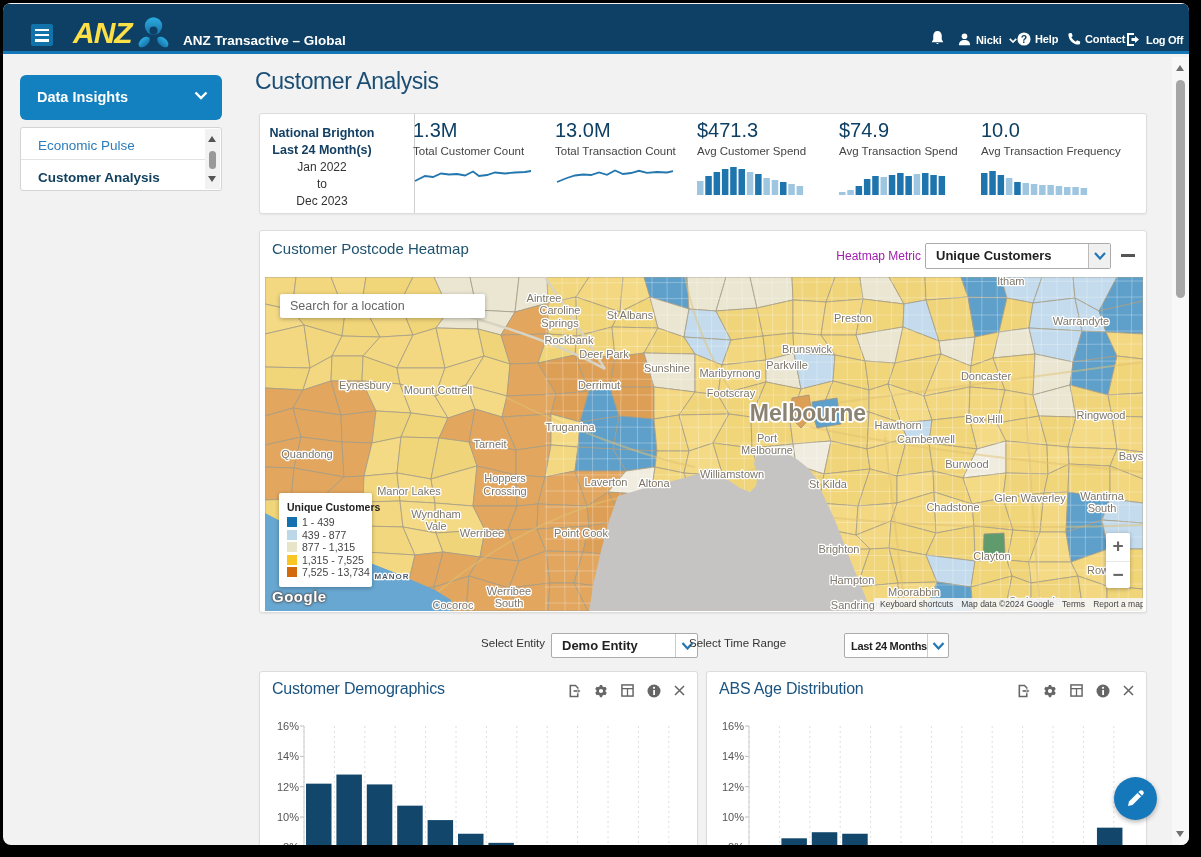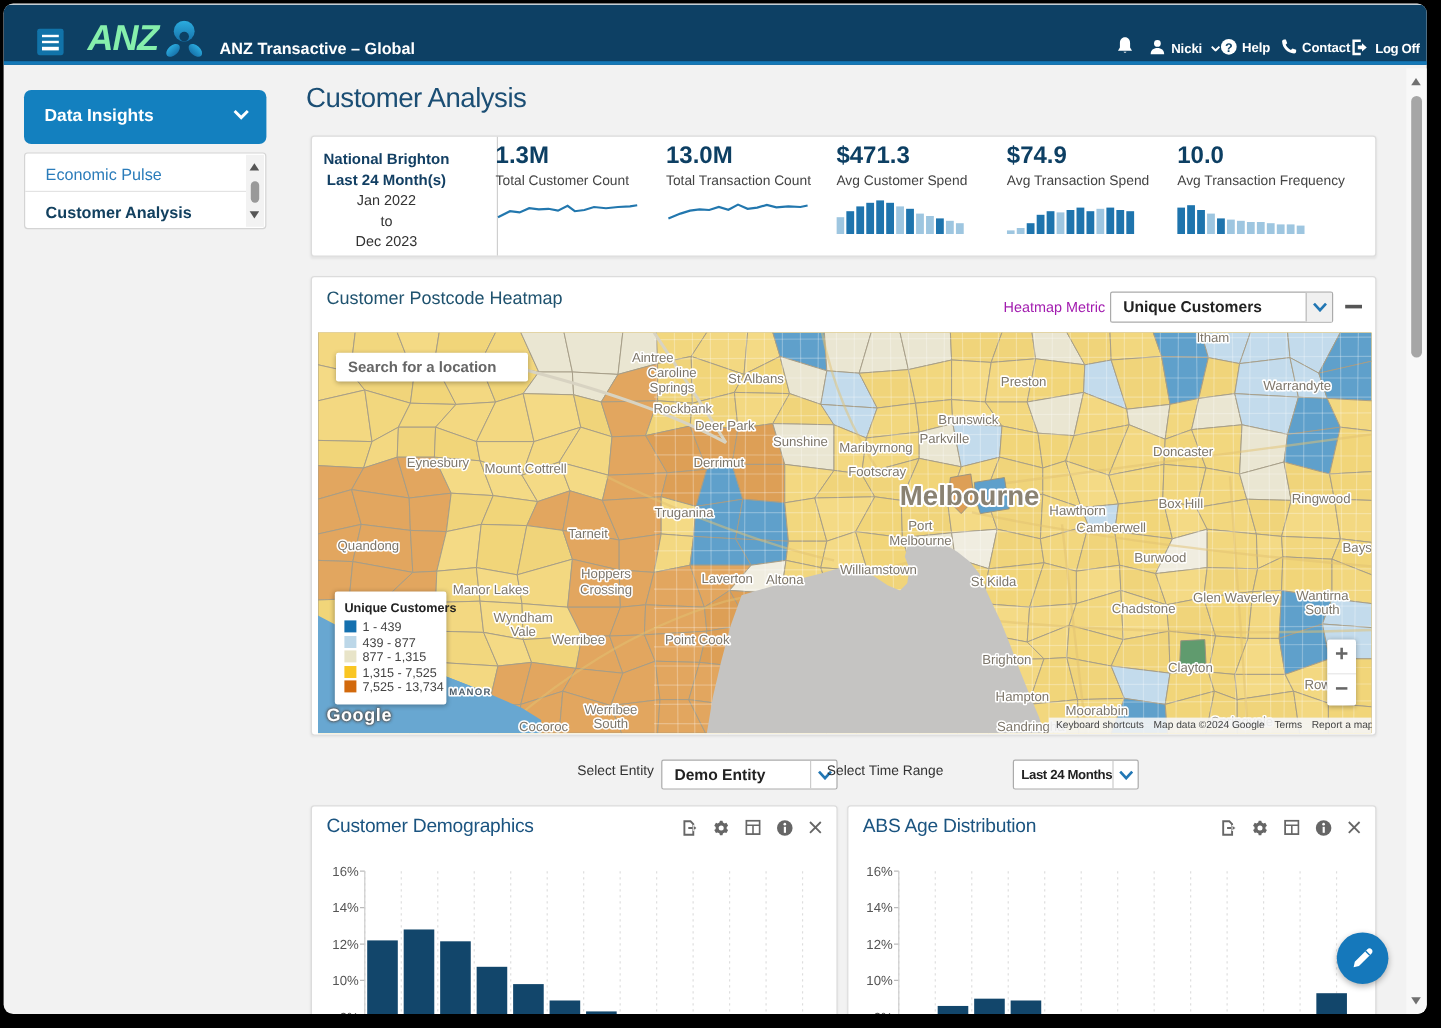--- a/index.html
+++ b/index.html
@@ -6,21 +6,21 @@
 html,body { width:1201px; height:857px; background:#000; overflow:hidden;
   font-family:"Liberation Sans", sans-serif; }
 #win { position:absolute; left:3px; top:3px; width:1186px; height:842px;
   background:#f2f2f2; border-radius:8px; overflow:hidden; }
 
 #hdr { position:absolute; left:0; top:1px; width:100%; height:50px;
   background:#0d4064; border-bottom:3px solid #1478b7; }
 #burger { position:absolute; left:28px; top:20px; width:22px; height:22px;
   background:#1173a9; border-radius:2px; }
 #burger i { position:absolute; left:4px; width:14px; height:2.6px; background:#fff; display:block; }
-.logo-anz { position:absolute; left:70px; top:12px; color:#86efac; font-weight:bold;
+.logo-anz { position:absolute; left:70px; top:12px; color:#fde047; font-weight:bold;
   font-style:italic; font-size:30px; letter-spacing:-1px; }
 #hdr .title { position:absolute; left:180px; top:29px; color:#fff; font-weight:bold; font-size:13.5px; }
 .hitem { position:absolute; top:28px; color:#fff; font-weight:bold; font-size:11px; letter-spacing:-0.1px; white-space:nowrap; }
 .hitem svg { vertical-align:-3px; margin-right:4px; }
 
 #page { position:absolute; left:0; top:54px; width:1169px; bottom:0; }
 #sb { position:absolute; right:0; top:54px; width:17px; bottom:0; background:#f8f8f8; }
 #sb .thumb { position:absolute; left:4px; top:23px; width:9px; height:218px; background:#a6a6a6; border-radius:5px; }
 #sb .arr { position:absolute; left:4px; width:0; height:0; border-left:4.5px solid transparent; border-right:4.5px solid transparent; }
 
@@ -38,39 +38,39 @@
 
 #main { position:absolute; left:237px; top:54px; width:932px; bottom:0; }
 h1 { position:absolute; left:15px; top:11px; font-size:23px; font-weight:400; color:#1b4e74; letter-spacing:-0.4px; }
 .card { position:absolute; background:#fff; border:1px solid #dcdcdc; border-radius:3px;
   box-shadow:0 1px 2px rgba(0,0,0,0.06); }
 #sum { left:19px; top:56px; width:888px; height:101px; }
 #sum .nat { position:absolute; left:0; top:0; width:155px; height:100%; border-right:1px solid #cfcfcf;
   text-align:center; padding-top:11px; padding-right:30px; font-size:12px; color:#333; line-height:17px; }
 #sum .nat b { color:#123f63; font-size:12.5px; }
 .stat { position:absolute; top:5px; width:132px; }
-.stat .v { font-size:20px; font-weight:bold; color:#0d3f63; }
+.stat .v { font-size:20px; font-weight:normal; color:#0d3f63; }
 .stat .l { font-size:11.5px; color:#444; margin-top:3px; white-space:nowrap; }
 .stat svg { margin-top:8px; display:block; }
 
 #hm { left:19px; top:173px; width:888px; height:383px; }
 #hm .hm-title { position:absolute; left:12px; top:9px; font-size:15px; color:#20536f; }
 #hm .hm-lbl { position:absolute; right:225px; top:18px; font-size:12px; color:#a21caf; }
 .sel { position:absolute; background:#fff; border:1px solid #ababab; border-radius:2px; font-size:13px; font-weight:bold; color:#222; white-space:nowrap; }
 .sel .tx { position:absolute; left:10px; top:0px; line-height:24px; }
 .sel .chev { position:absolute; right:0; top:0; bottom:0; border-left:1px solid #bbb; }
 .sel .chev svg { position:absolute; top:50%; left:50%; transform:translate(-50%,-50%); }
 #hm-sel { left:665px; top:12px; width:186px; height:26px; }
 #hm-sel .chev { width:22px; background:#f0f0f0; }
 #hm-min { position:absolute; left:861px; top:23px; width:14px; height:2.6px; background:#555; }
 #map { position:absolute; left:5px; top:46px; width:878px; height:334px; overflow:hidden; background:#f2d77e; }
 
-#srch { position:absolute; left:15px; top:17px; width:160px; height:24px; background:#fff;
+#srch { position:absolute; left:15px; top:17px; width:205px; height:24px; background:#fff;
   border-radius:2px; box-shadow:0 1px 4px rgba(0,0,0,0.3); font-size:12.5px; color:#666;
-  line-height:24px; padding-left:10px; z-index:5;font-weight:bold; }
+  line-height:24px; padding-left:10px; z-index:5; }
 #lgd { position:absolute; left:14px; top:216px; width:93px; height:94px; background:#fff;
   border-radius:2px; box-shadow:0 1px 4px rgba(0,0,0,0.3); z-index:5; font-size:10.5px; color:#444; }
 #lgd .t { font-weight:bold; font-size:10.5px; color:#222; margin:8px 0 4px 8px; white-space:nowrap; }
 #lgd .r { margin-left:8px; margin-top:2.5px; height:10px; line-height:10px; white-space:nowrap; }
 #lgd .sw { display:inline-block; width:10px; height:10px; vertical-align:-1px; margin-right:5px; }
 #gglo { position:absolute; left:7px; bottom:6px; z-index:5; color:#fff; font-size:15px; font-weight:bold;
   letter-spacing:0.5px; text-shadow:0 0 2px #555, 0 0 2px #555, 0 0 3px #555; }
 #zoomc { position:absolute; right:13px; top:256px; width:24px; height:55px; background:#fff;
   border-radius:2px; box-shadow:0 1px 4px rgba(0,0,0,0.3); z-index:5; }
 #zoomc .pl, #zoomc .mn { position:absolute; left:0; width:24px; height:27px; color:#666;

